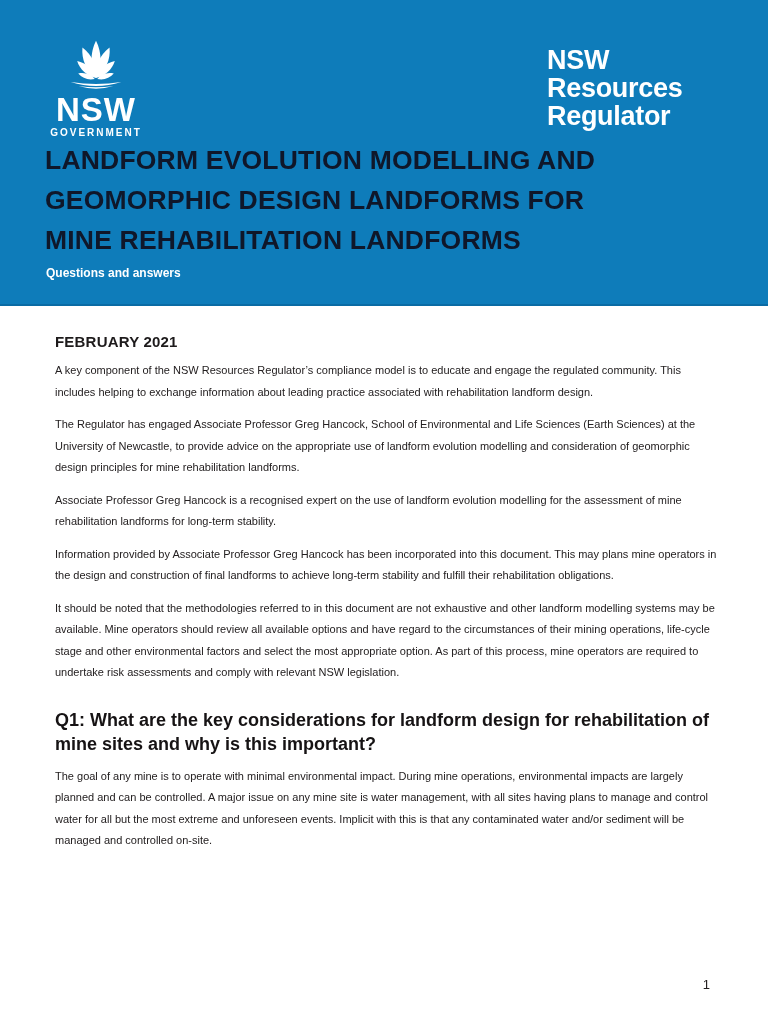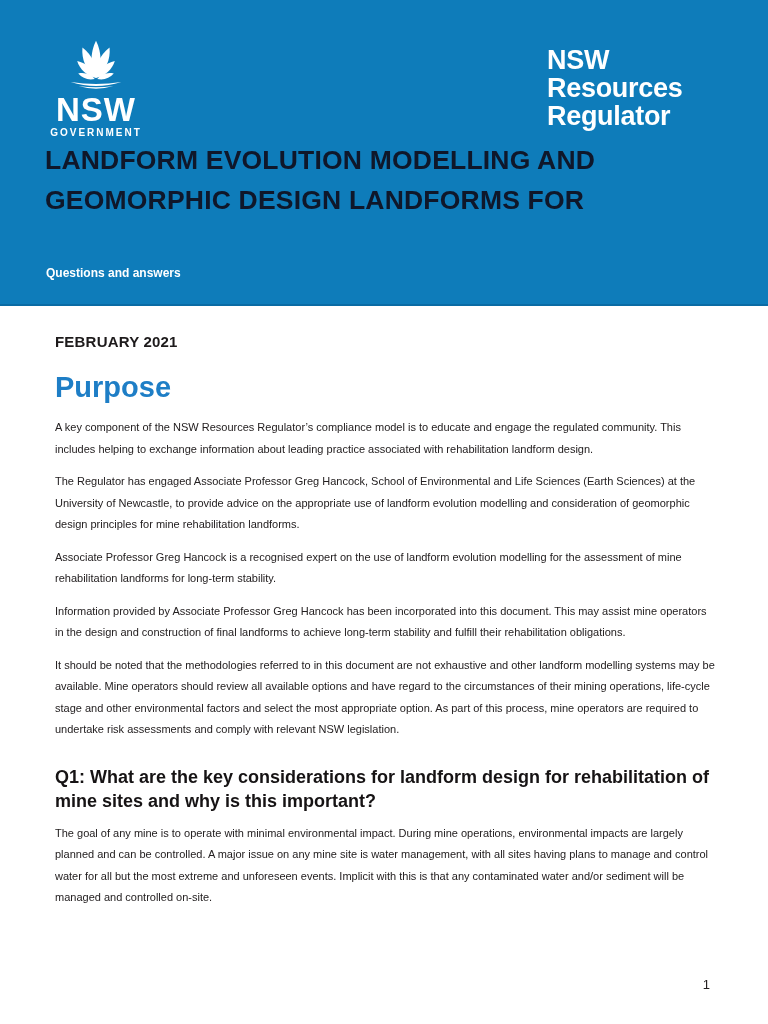--- a/index.html
+++ b/index.html
@@ -112,34 +112,34 @@
 
     <div class="brand">
       <div>NSW</div>
       <div>Resources</div>
       <div>Regulator</div>
     </div>
 
     <h1 class="title">
       <span>LANDFORM EVOLUTION MODELLING AND</span>
       <span>GEOMORPHIC DESIGN LANDFORMS FOR</span>
+      <span>MINE REHABILITATION LANDFORMS</span>
     </h1>
 
     <div class="subtitle">Questions and answers</div>
   </header>
 
   <main class="bodytext">
     <div class="date">FEBRUARY 2021</div>
 
-    <h2 class="purpose">Purpose</h2>
 
     <p>A key component of the NSW Resources Regulator’s compliance model is to educate and engage the regulated community. This includes helping to exchange information about leading practice associated with rehabilitation landform design.</p>
     <p>The Regulator has engaged Associate Professor Greg Hancock, School of Environmental and Life Sciences (Earth Sciences) at the University of Newcastle, to provide advice on the appropriate use of landform evolution modelling and consideration of geomorphic design principles for mine rehabilitation landforms.</p>
     <p>Associate Professor Greg Hancock is a recognised expert on the use of landform evolution modelling for the assessment of mine rehabilitation landforms for long-term stability.</p>
-    <p>Information provided by Associate Professor Greg Hancock has been incorporated into this document. This may assist mine operators in the design and construction of final landforms to achieve long-term stability and fulfill their rehabilitation obligations.</p>
+    <p>Information provided by Associate Professor Greg Hancock has been incorporated into this document. This may plans mine operators in the design and construction of final landforms to achieve long-term stability and fulfill their rehabilitation obligations.</p>
     <p>It should be noted that the methodologies referred to in this document are not exhaustive and other landform modelling systems may be available. Mine operators should review all available options and have regard to the circumstances of their mining operations, life-cycle stage and other environmental factors and select the most appropriate option. As part of this process, mine operators are required to undertake risk assessments and comply with relevant NSW legislation.</p>
 
     <h3 class="q1">Q1: What are the key considerations for landform design for rehabilitation of mine sites and why is this important?</h3>
     <p>The goal of any mine is to operate with minimal environmental impact. During mine operations, environmental impacts are largely planned and can be controlled. A major issue on any mine site is water management, with all sites having plans to manage and control water for all but the most extreme and unforeseen events. Implicit with this is that any contaminated water and/or sediment will be managed and controlled on-site.</p>
   </main>
 
   <div class="pagenum">1</div>
 </div>
 
 </body></html>

